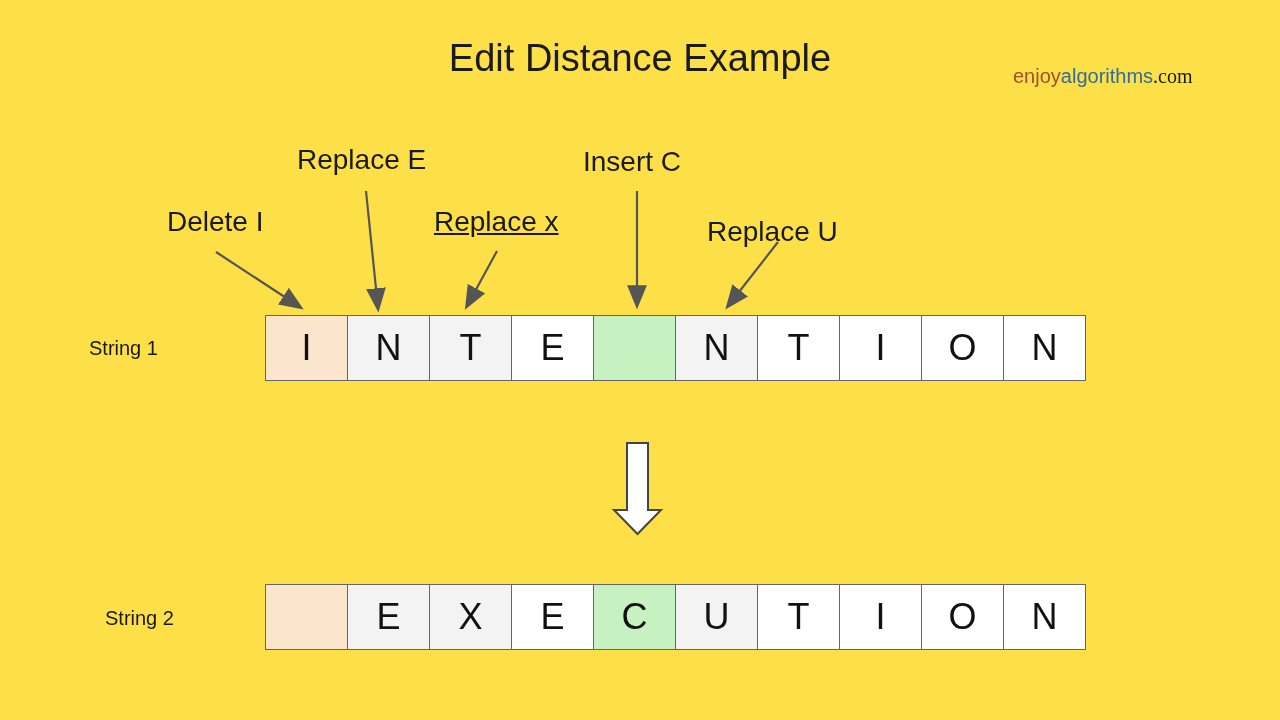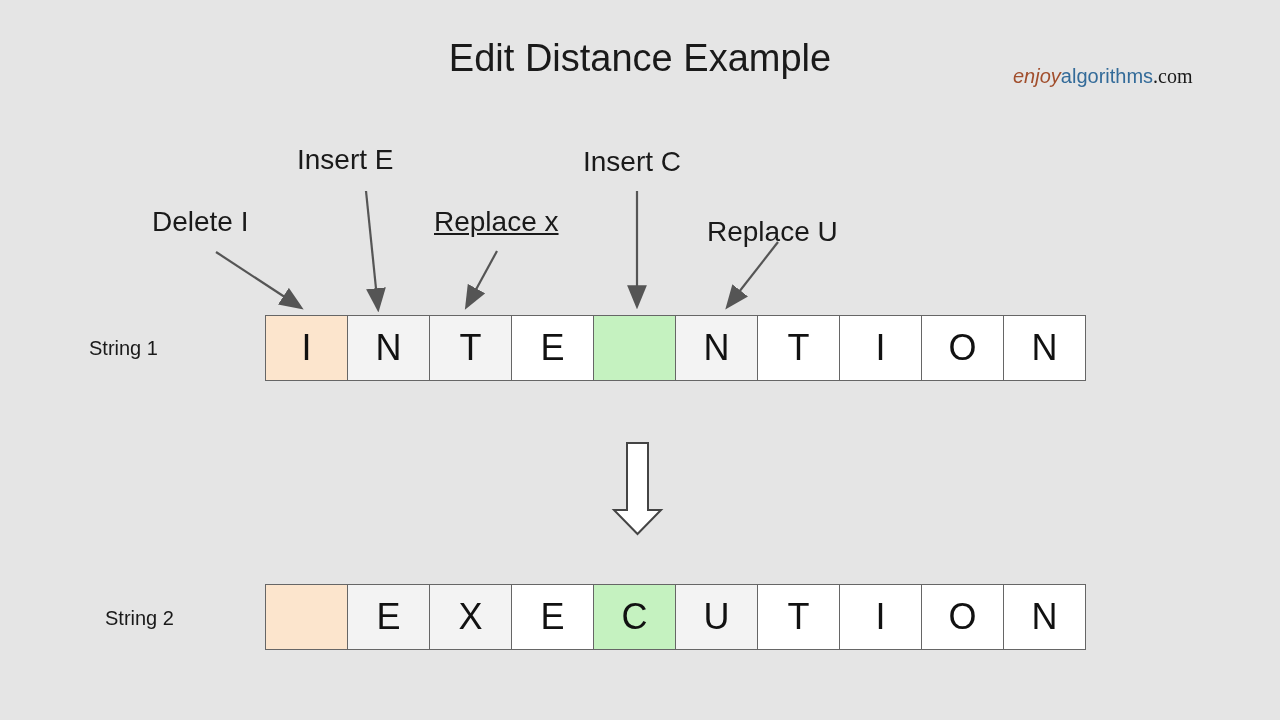--- a/index.html
+++ b/index.html
@@ -6,53 +6,53 @@
     margin: 0;
     padding: 0;
     background: #ffffff;
     font-family: "Liberation Sans", sans-serif;
     color: var(--text, #1a1a1a);
   }
   .canvas {
     position: relative;
     width: 1280px;
     height: 720px;
-    background: #e5e5e5;
+    background: #fde047;
     overflow: hidden;
   }
   .title {
     position: absolute;
     left: 0;
     top: 36px;
     width: 1280px;
     text-align: center;
     font-size: 38px;
     line-height: 44px;
     color: var(--text, #1a1a1a);
   }
   .logo {
     position: absolute;
     left: 1013px;
     top: 63px;
     font-size: 20px;
     line-height: 26px;
     white-space: nowrap;
   }
-  .logo .enjoy { color: var(--logo-enjoy, #a14e2c); font-style: italic; }
+  .logo .enjoy { color: var(--logo-enjoy, #a14e2c); }
   .logo .algos { color: var(--logo-algorithms, #336b99); }
   .logo .com   { color: var(--logo-com, #1a1a1a); font-family: Liberation Serif, serif; }
 
   .op-label {
     position: absolute;
     font-size: 28px;
     line-height: 32px;
     white-space: nowrap;
     color: var(--text, #1a1a1a);
   }
-  #label-delete-i  { left: 152px; top: 206px; }
+  #label-delete-i  { left: 167px; top: 206px; }
   #label-replace-e { left: 297px; top: 144px; }
   #label-replace-x { left: 434px; top: 206px; text-decoration: underline; }
   #label-insert-c  { left: 583px; top: 146px; text-align: center; }
   #label-replace-u { left: 707px; top: 196px; margin-top: 20px; }
 
   .overlay {
     position: absolute;
     left: 0;
     top: 0;
     width: 1280px;
@@ -100,21 +100,21 @@
 
 <div class="canvas">
 
   <div class="title">Edit Distance Example</div>
 
   <div class="logo">
     <span class="enjoy">enjoy</span><span class="algos">algorithms</span><span class="com">.com</span>
   </div>
 
   <div class="op-label" id="label-delete-i">Delete I</div>
-  <div class="op-label" id="label-replace-e">Insert E</div>
+  <div class="op-label" id="label-replace-e">Replace E</div>
   <div class="op-label" id="label-replace-x">Replace x</div>
   <div class="op-label" id="label-insert-c">Insert C</div>
   <div class="op-label" id="label-replace-u">Replace U</div>
 
   <svg class="overlay" width="1280" height="720" viewBox="0 0 1280 720">
     <defs>
       <marker id="ah" markerWidth="11" markerHeight="9" refX="9" refY="4.5" orient="auto">
         <polygon points="0,0 11,4.5 0,9" style="fill: var(--arrow, #555555);"></polygon>
       </marker>
     </defs>

